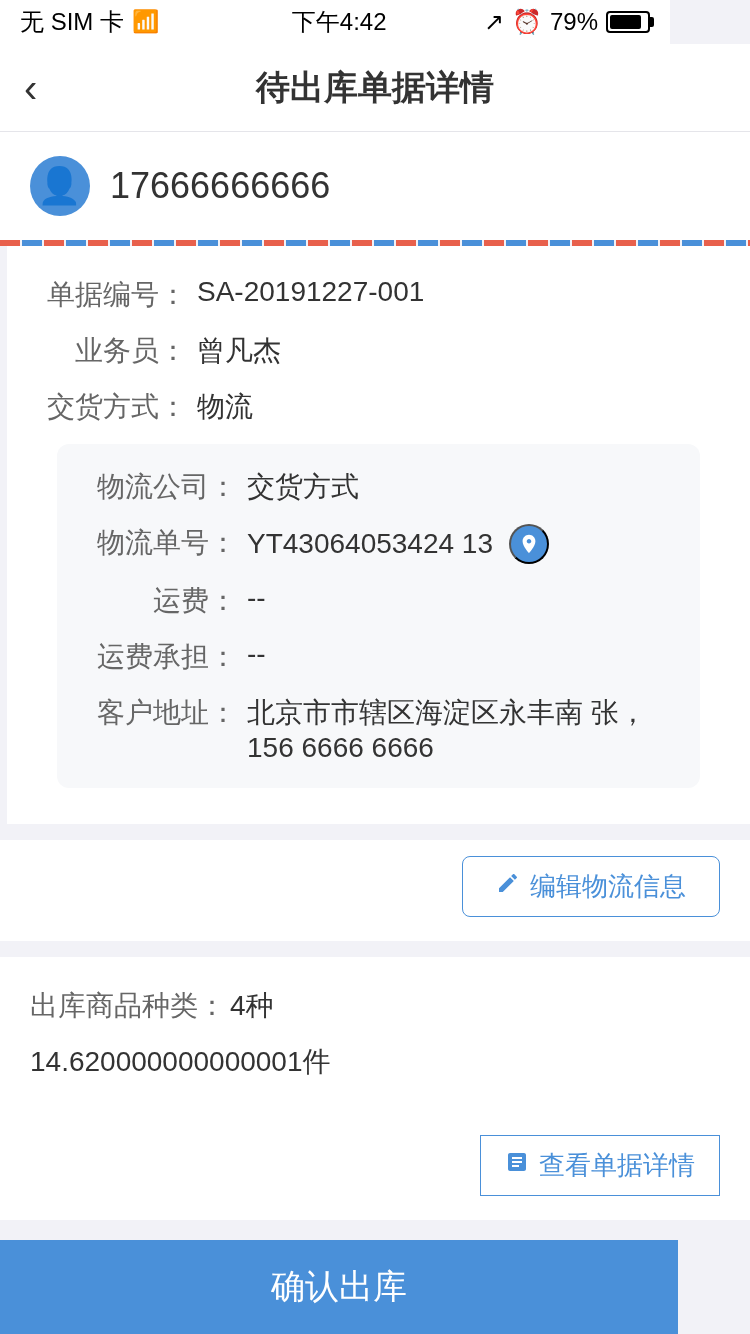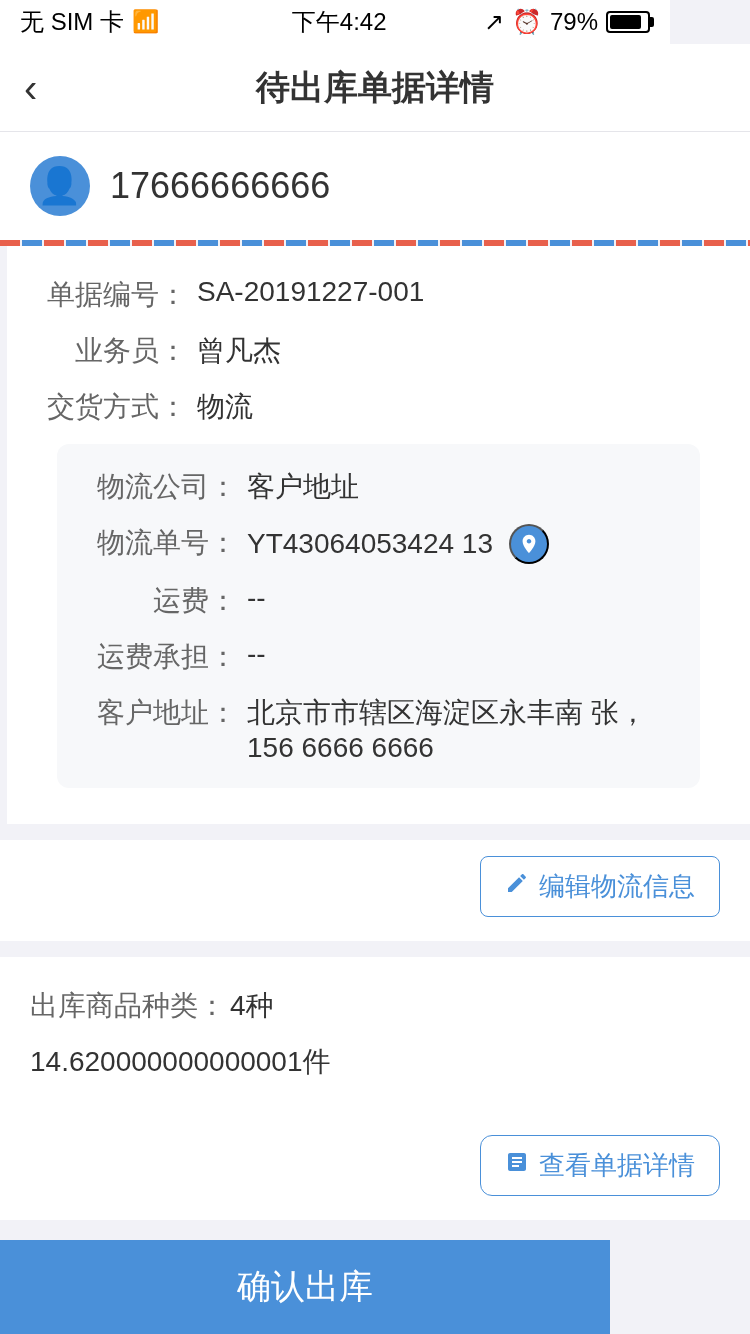--- a/index.html
+++ b/index.html
@@ -227,21 +227,21 @@
       justify-content: flex-end;
       padding: 16px 30px 24px 30px;
       background: #fff;
     }
     .edit-logistics-btn {
       display: flex;
       align-items: center;
       gap: 10px;
       border: 1px solid #4a90d9;
       border-radius: 8px;
-      padding: 12px 24px;
+      padding: 12px 33px;
       color: #4a90d9;
       font-size: 26px;
       background: #fff;
       cursor: pointer;
     }
     .edit-icon {
       font-size: 26px;
     }
 
     
@@ -276,34 +276,34 @@
       display: flex;
       justify-content: flex-end;
       padding: 16px 30px 24px 30px;
       background: #fff;
     }
     .view-details-btn {
       display: flex;
       align-items: center;
       gap: 10px;
       border: 1px solid #4a90d9;
-      border-radius: 12px;
+      border-radius: 0;
       padding: 12px 24px;
       color: #4a90d9;
       font-size: 26px;
       background: #fff;
       cursor: pointer;
     }
 
     
     .confirm-btn-wrapper {
       position: fixed;
       bottom: 0;
       left: 0;
-      width: 610px;
+      width: 678px;
       background: #4a90d9;
       padding: 24px 0;
       text-align: center;
       cursor: pointer;
     }
     .confirm-btn-text {
       color: #fff;
       font-size: 34px;
       font-weight: 500;
     }
@@ -363,21 +363,21 @@
       <span class="info-value">曾凡杰</span>
     </div>
     <div class="info-row">
       <span class="info-label">交货方式：</span>
       <span class="info-value">物流</span>
     </div>
 
     <div class="logistics-card">
       <div class="logistics-row">
         <span class="logistics-label">物流公司：</span>
-        <span class="logistics-value">客户地址</span>
+        <span class="logistics-value">交货方式</span>
       </div>
       <div class="logistics-row">
         <span class="logistics-label">物流单号：</span>
         <span class="logistics-value">
           <span>YT43064053424 13</span>
           <button class="location-btn">
             <svg class="location-icon-svg" viewBox="0 0 24 24" fill="white">
               <path d="M12 2C8.13 2 5 5.13 5 9c0 5.25 7 13 7 13s7-7.75 7-13c0-3.87-3.13-7-7-7zm0 9.5c-1.38 0-2.5-1.12-2.5-2.5S10.62 6.5 12 6.5s2.5 1.12 2.5 2.5S13.38 11.5 12 11.5z"></path>
             </svg>
           </button>

